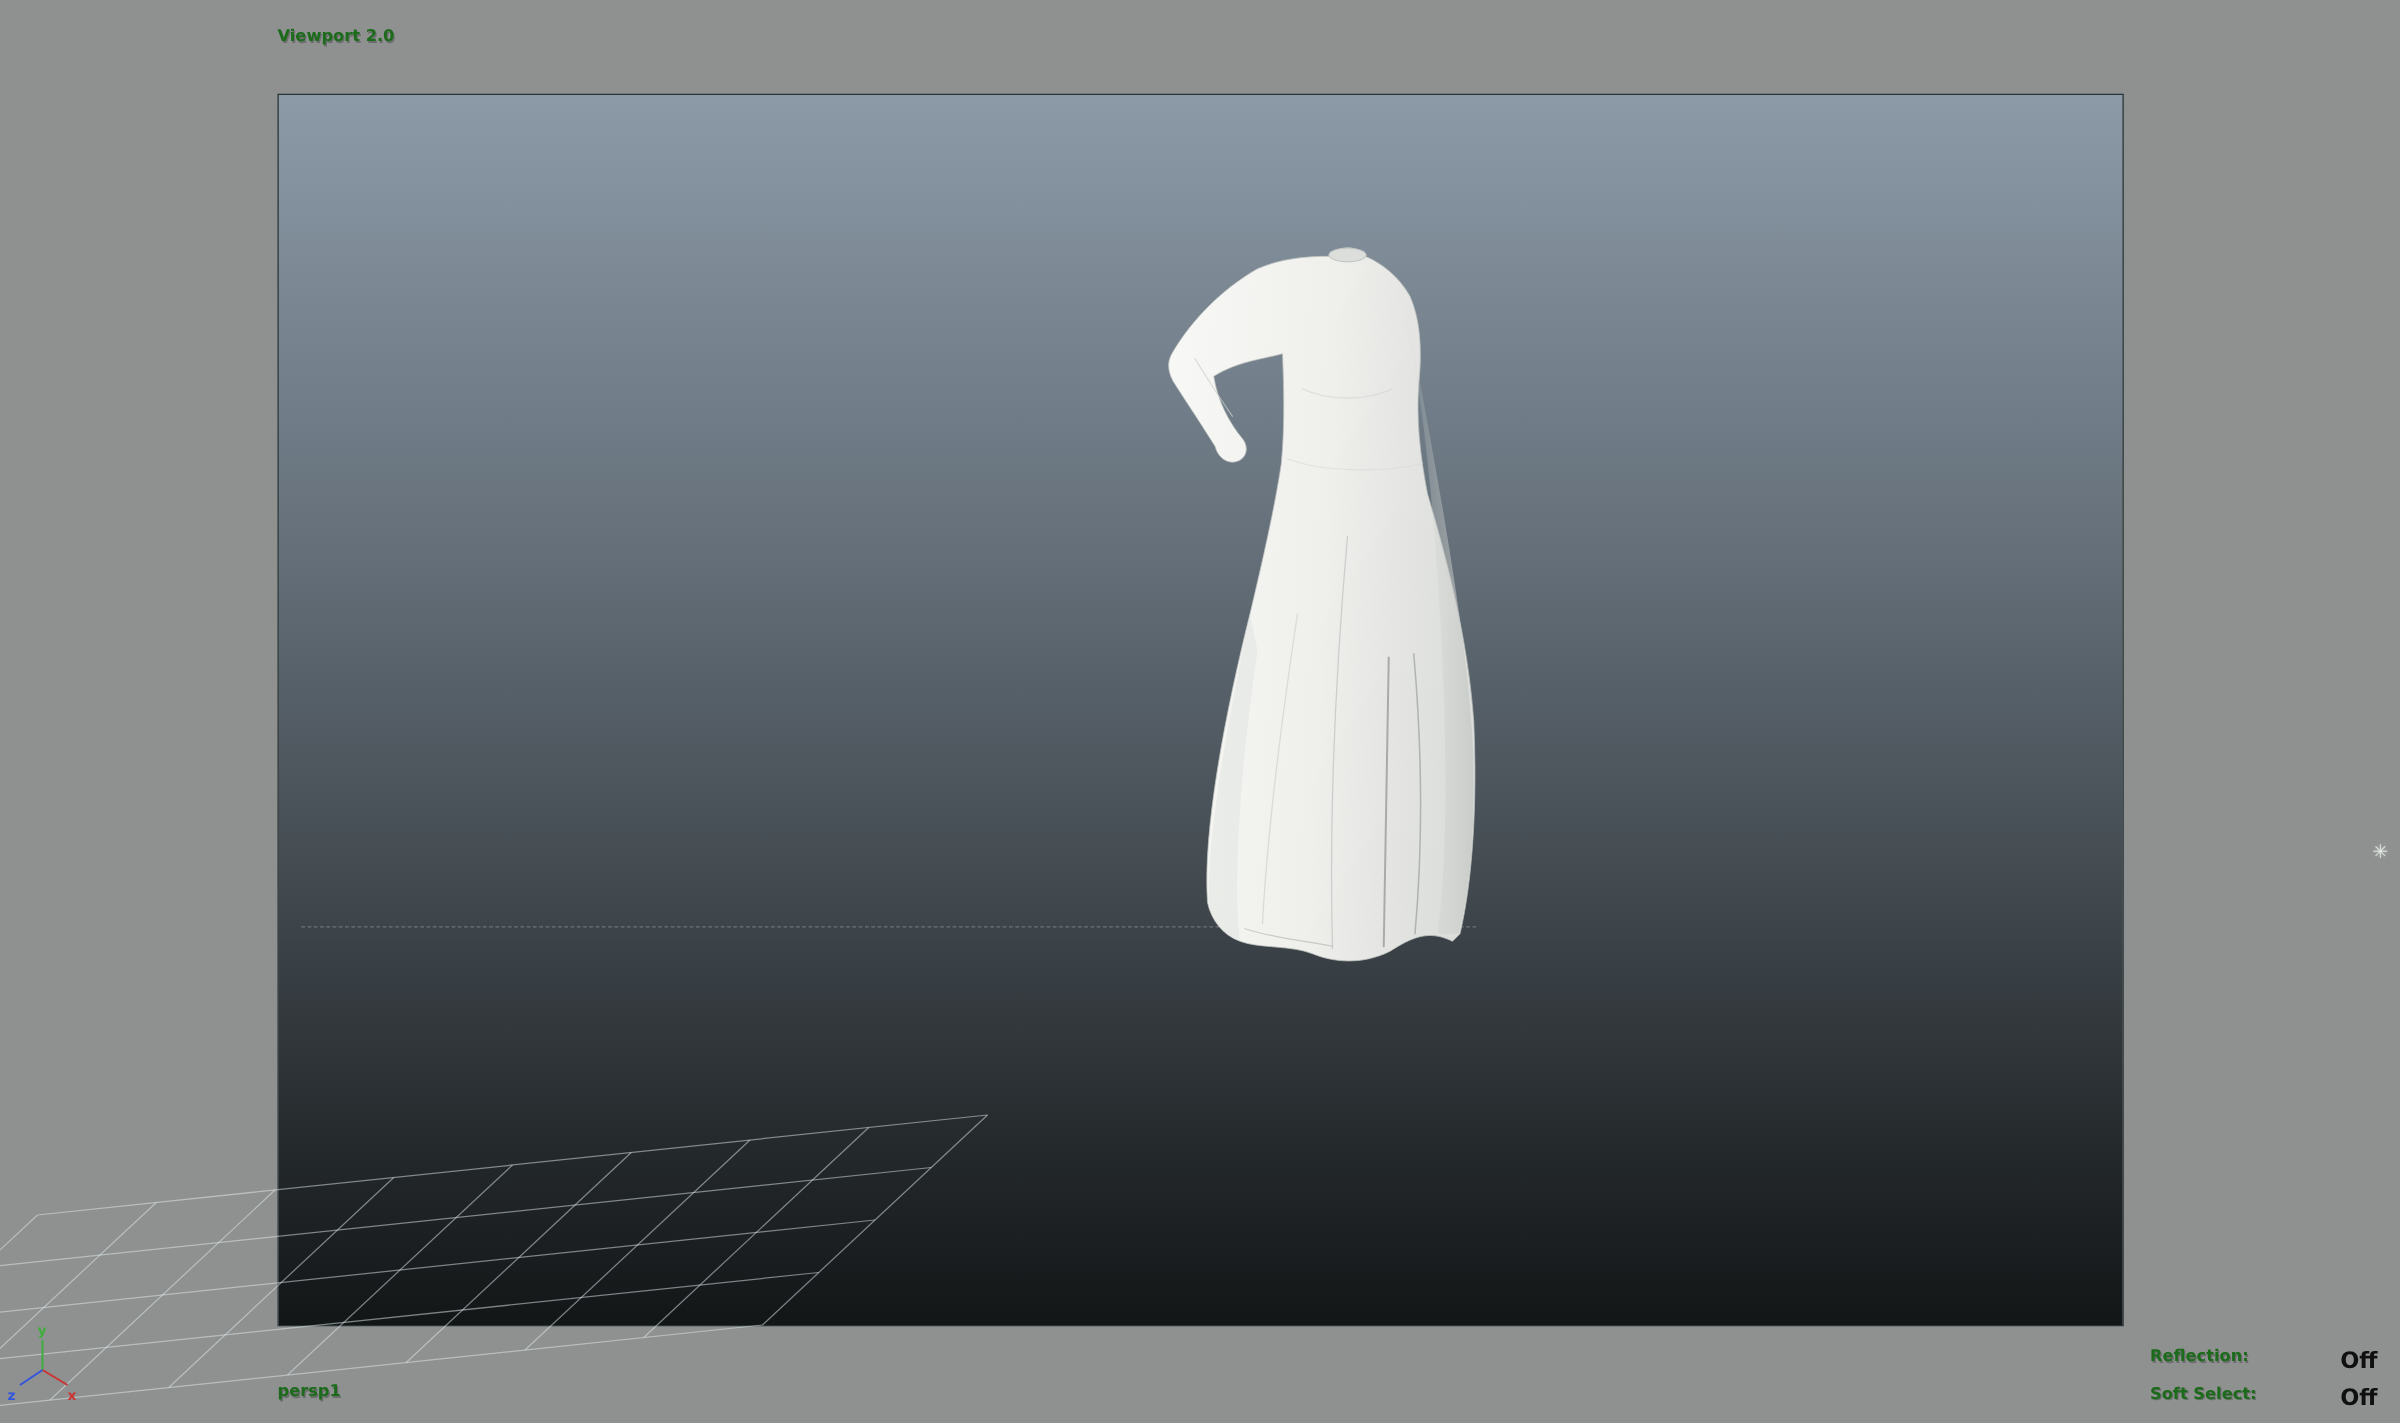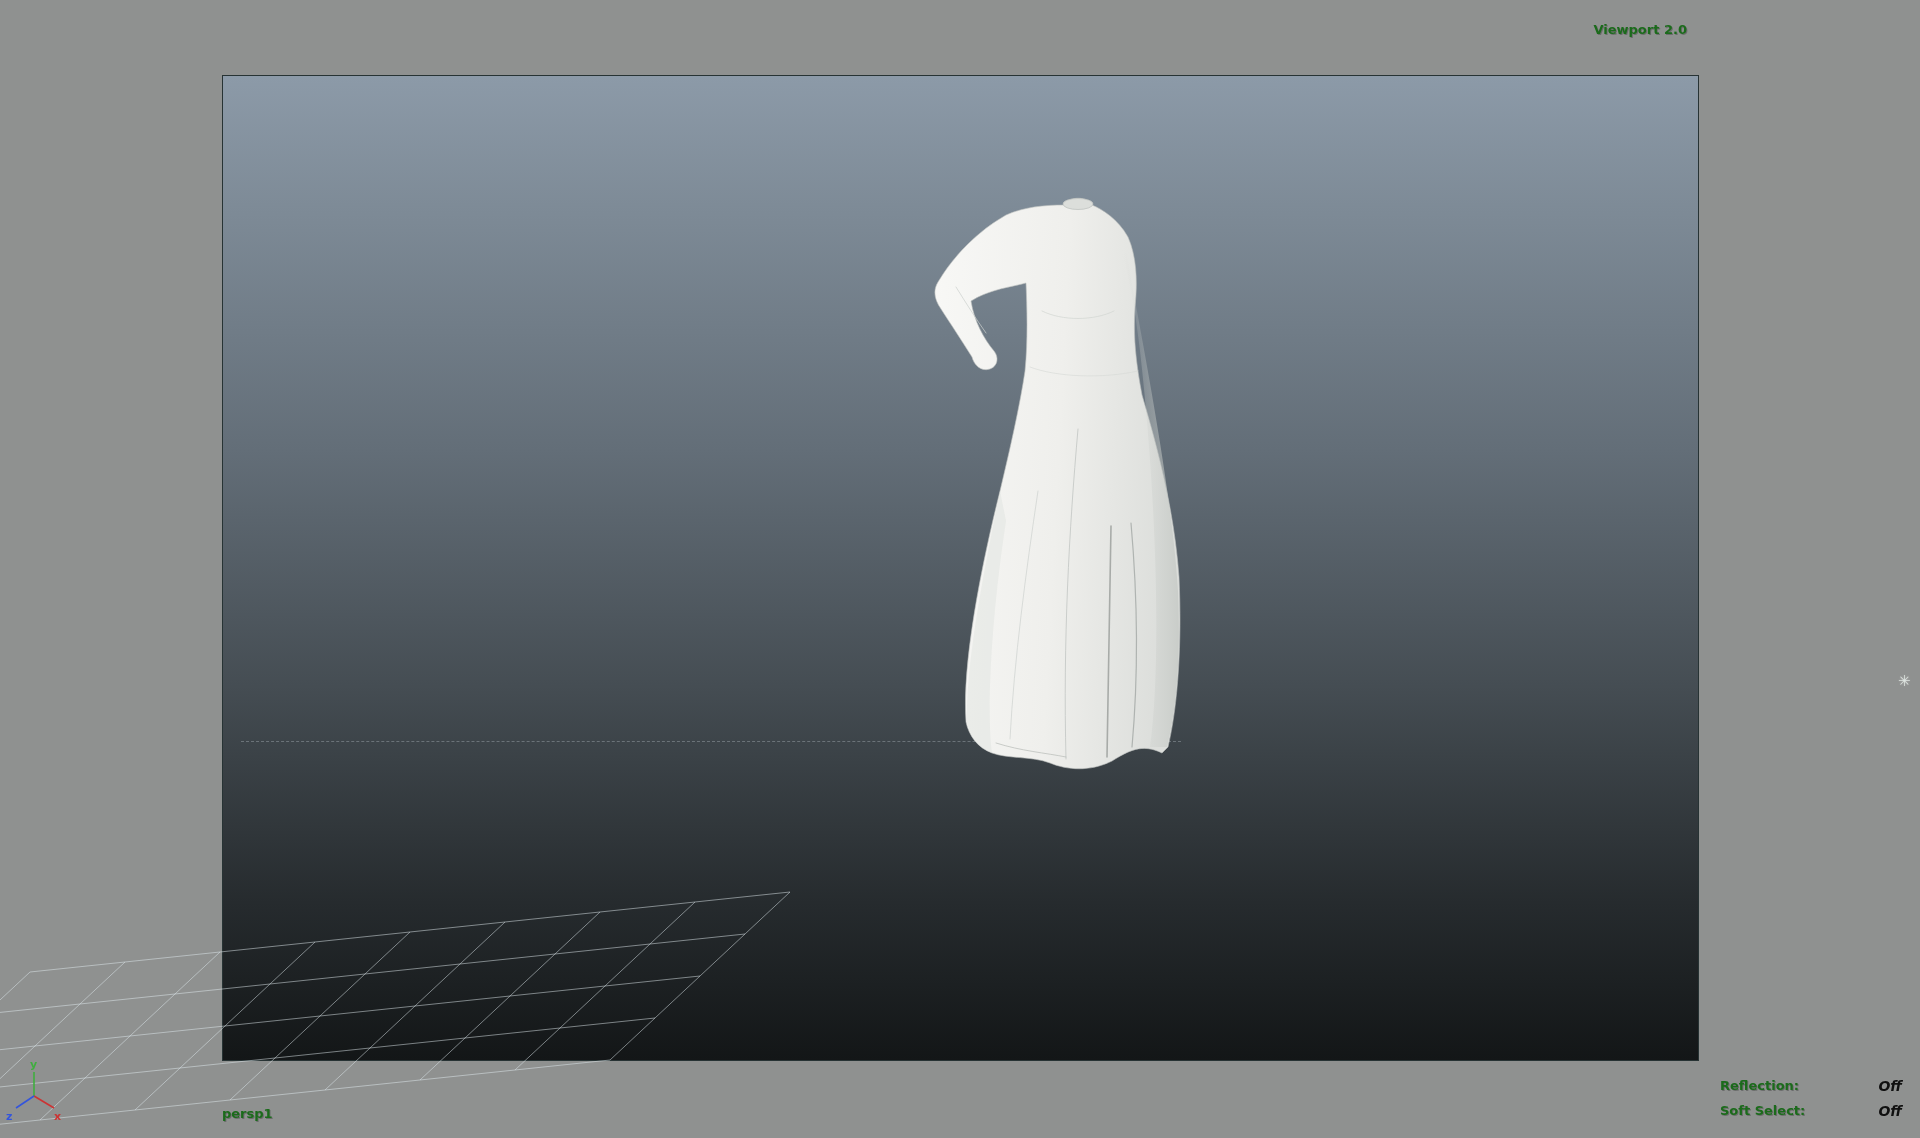--- a/index.html
+++ b/index.html
@@ -10,21 +10,21 @@
   }
   .hud-text{
     position:absolute;
     color:#1b6b1b;
     font-size:13px;font-weight:bold;
     text-shadow:1px 1px 0 rgba(0,0,0,0.25);
     white-space:nowrap;
     user-select:none;
   }
   #viewport-title{
-    left:210px;top:22px;width:1477px;text-align:right;
+    left:222px;top:22px;width:1477px;text-align:left;
   }
   #camera-label{
     left:222px;top:1106px;width:1477px;text-align:left;
   }
   #viewport{
     position:absolute;left:222px;top:75px;width:1477px;height:986px;
     border:1px solid #273334;box-sizing:border-box;
     background:linear-gradient(to bottom,
       #8c9aa8 0%,
       #7d8a96 14%,
@@ -56,21 +56,21 @@
   }
   .indicator-row{
     display:flex;justify-content:space-between;
     margin-bottom:9px;
   }
   .indicator-row .lbl{
     color:#1b6b1b;font-size:13px;font-weight:bold;
     text-shadow:1px 1px 0 rgba(0,0,0,0.25);
   }
   .indicator-row .val{
-    color:#101010;font-size:14px;font-weight:bold;font-style:italic;
+    color:#101010;font-size:18px;font-weight:bold;
   }
   #sun-icon{
     position:absolute;left:1898px;top:672px;
     color:rgba(232,238,234,0.85);font-size:15px;
     text-shadow:0 0 2px rgba(255,255,255,0.4);
   }
 </style>
 </head>
 <body>
 

